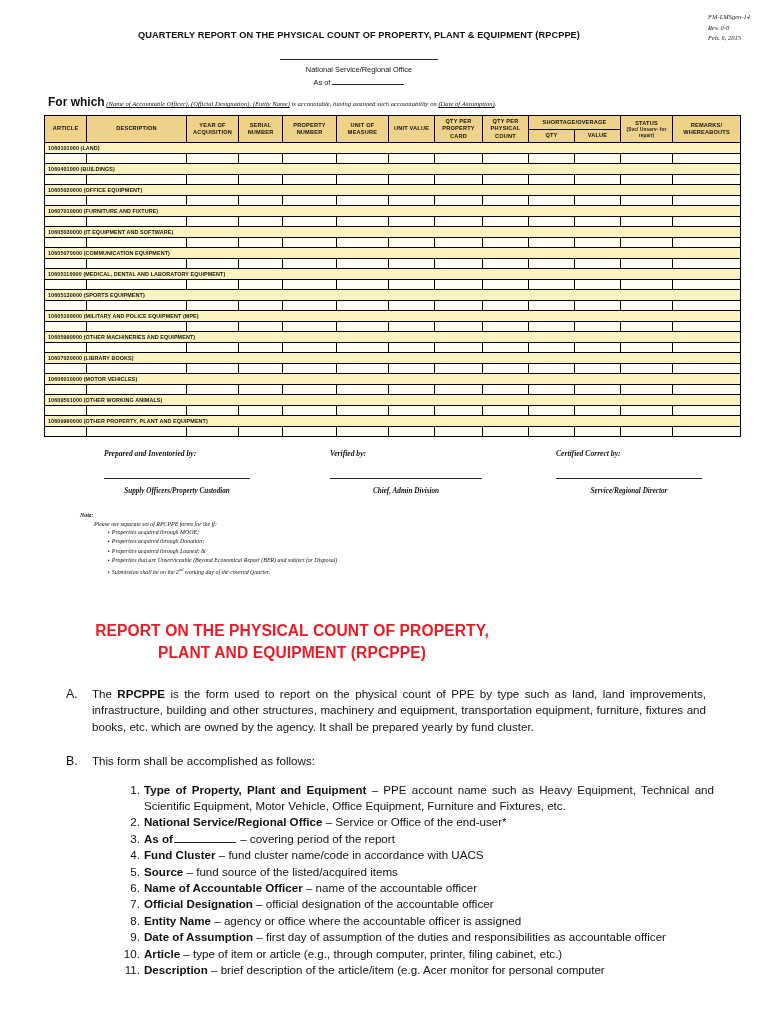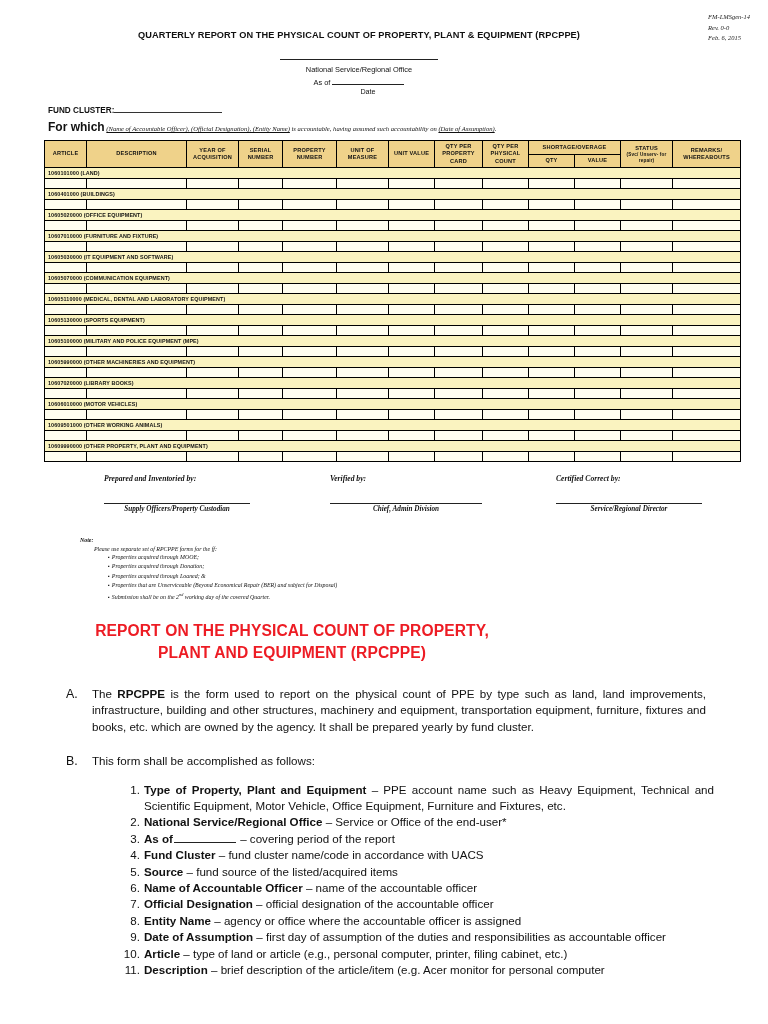--- a/index.html
+++ b/index.html
@@ -157,21 +157,21 @@
     font-style: italic;
     font-weight: bold;
     font-size: 7.6px;
   }
   .sig .role {
     margin-bottom: 20px;
     white-space: nowrap;
   }
   .sig .name-line {
     border-top: 1px solid #222;
-    padding-top: 1px;
+    padding-top: 8px;
     font-size: 7.2px;
     text-align: center;
     white-space: nowrap;
   }
   .sig-a { left: 104px; }
   .sig-a .name-line { width: 146px; }
   .sig-b { left: 330px; }
   .sig-b .name-line { width: 152px; }
   .sig-c { left: 556px; }
   .sig-c .name-line { width: 146px; }
@@ -288,27 +288,23 @@
   </div>
 
   <div class="doc-title">QUARTERLY REPORT ON THE PHYSICAL COUNT OF PROPERTY, PLANT &amp; EQUIPMENT (RPCPPE)</div>
 
   <div class="office-block">
     <div><span class="rule-line"></span></div>
     <div class="office-label">National Service/Regional Office</div>
     <div class="asof-row">
       <span>As of</span><span class="asof-line"></span>
     </div>
-    <div class="date-label">Date</div>
   </div>
 
   <div class="lead-lines">
-    <div class="lead-line">
-      <span>FUND CLUSTER:</span><span class="blank-u"></span>
-    </div>
     <div class="forwhich">
       <b>For which</b>
       <span class="u">(Name of Accountable Officer), (Official Designation), (Entity Name)</span><span> is accountable, having assumed such accountability on </span><span class="u">(Date  of Assumption)</span><span>.</span>
     </div>
   </div>
 
   <table class="rpcppe">
     <colgroup>
       <col style="width:42px">
         <col style="width:100px">
@@ -652,16 +648,16 @@
   <ol class="steps">
       <li><b>Type of Property, Plant and Equipment</b><span> – PPE account name such as Heavy Equipment, Technical and Scientific Equipment, Motor Vehicle, Office Equipment, Furniture and Fixtures, etc.</span></li>
       <li><b>National Service/Regional Office</b><span> – Service or Office of the end-user*</span></li>
       <li><b>As of</b><span class="inlineblank"></span><span> – covering period of the report</span></li>
       <li><b>Fund Cluster</b><span> – fund cluster name/code in accordance with UACS</span></li>
       <li><b>Source</b><span> – fund source of the listed/acquired items</span></li>
       <li><b>Name of Accountable Officer</b><span> – name of the accountable officer</span></li>
       <li><b>Official Designation</b><span> – official designation of the accountable officer</span></li>
       <li><b>Entity Name</b><span> – agency or office where the accountable officer is assigned</span></li>
       <li><b>Date of Assumption</b><span> – first day of assumption of the duties and responsibilities as accountable officer</span></li>
-      <li><b>Article</b><span> – type of land or article (e.g., personal computer, printer, filing cabinet, etc.)</span></li>
+      <li><b>Article</b><span> – type of item or article (e.g., through computer, printer, filing cabinet, etc.)</span></li>
       <li><b>Description</b><span> – brief description of the article/item (e.g.  Acer monitor for personal computer</span></li>
     </ol>
 </div>
 
 </body></html>

